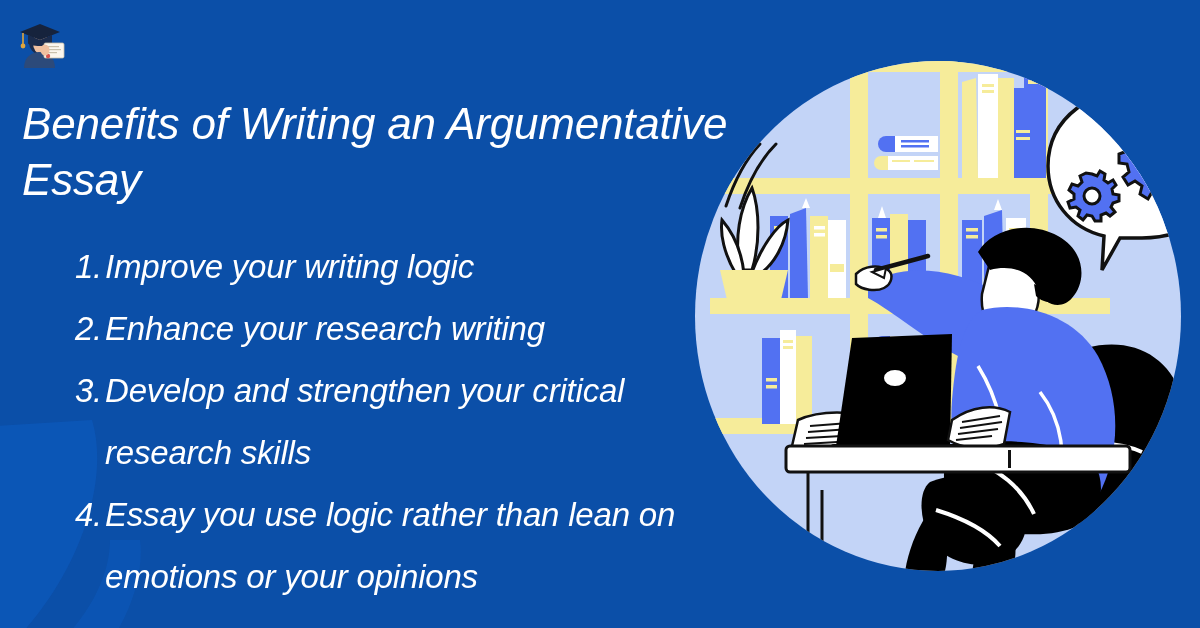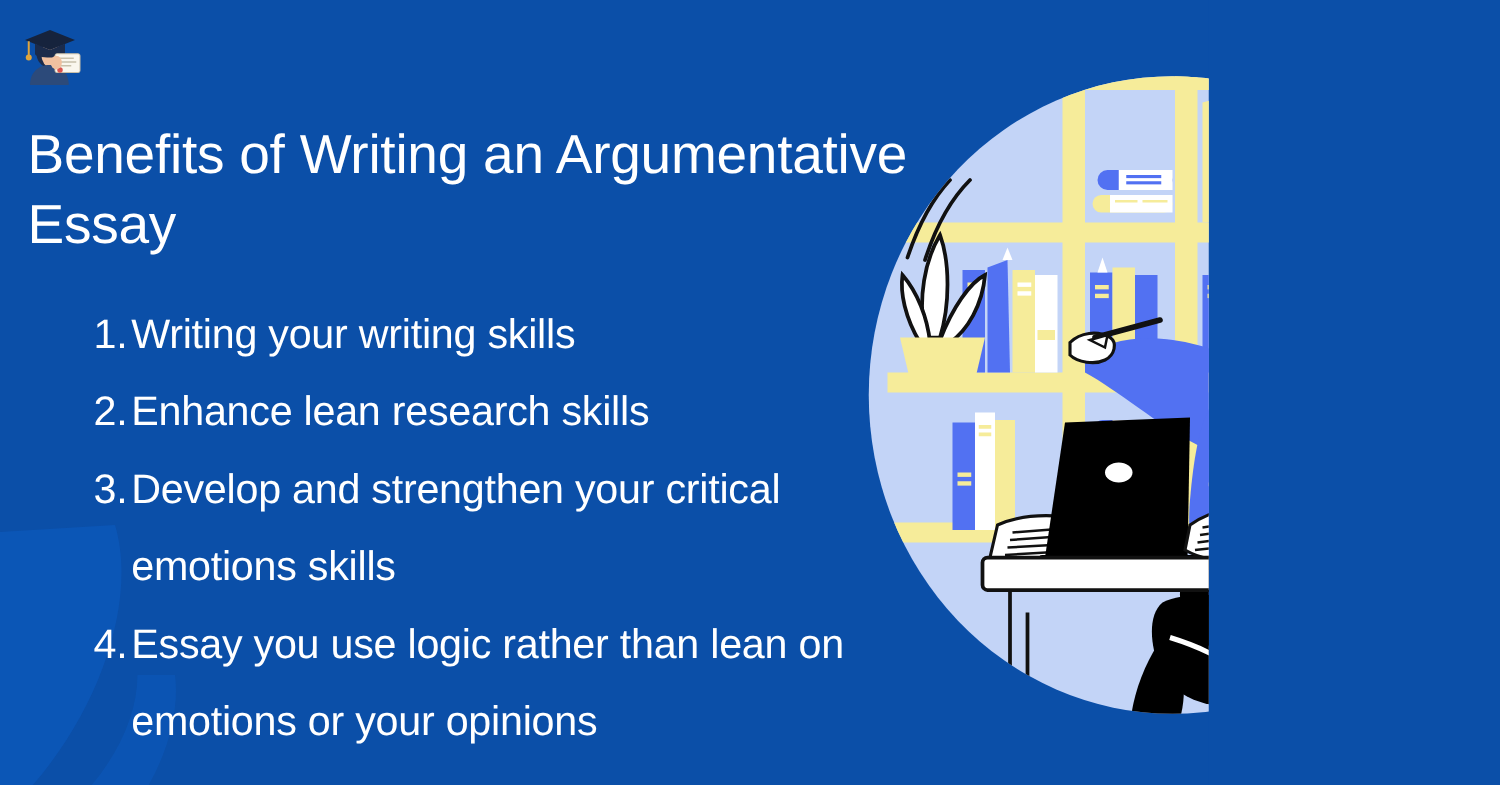--- a/index.html
+++ b/index.html
@@ -5,23 +5,24 @@
   * { margin:0; padding:0; box-sizing:border-box; }
   html,body { width:1200px; height:628px; }
   body {
     font-family: "Liberation Sans", sans-serif;
     background:#0B4FA8;
     overflow:hidden;
     position:relative;
   }
   .canvas {
     position:absolute; inset:0;
-    width:967px; height:628px;
+    width:1200px; height:628px;
     background:#0B4FA8;
     overflow:hidden;
+    font-style:italic;
   }
   
   .deco-leaf {
     position:absolute; left:-40px; top:420px;
     width:220px; height:260px;
     pointer-events:none;
   }
   
   .grad-icon {
     position:absolute; left:14px; top:16px;
@@ -101,29 +102,29 @@
     <circle cx="34" cy="40" r="2.2" fill="#D9534F"></circle>
 
     <ellipse cx="31" cy="34" rx="4.5" ry="5.5" fill="#F0C0A0"></ellipse>
   </svg>
 
   <h1 class="title">Benefits of Writing an Argumentative Essay</h1>
 
   <ul class="benefit-list">
     <li class="benefit-item">
       <span class="num">1.</span>
-      <span class="txt">Writing your writing skills</span>
+      <span class="txt">Improve your writing logic</span>
     </li>
     <li class="benefit-item">
       <span class="num">2.</span>
-      <span class="txt">Enhance lean research skills</span>
+      <span class="txt">Enhance your research writing</span>
     </li>
     <li class="benefit-item">
       <span class="num">3.</span>
-      <span class="txt">Develop and strengthen your critical emotions skills</span>
+      <span class="txt">Develop and strengthen your critical research skills</span>
     </li>
     <li class="benefit-item">
       <span class="num">4.</span>
       <span class="txt">Essay you use logic rather than lean on emotions or your opinions</span>
     </li>
   </ul>
 
   <svg class="illustration" viewBox="0 0 510 580">
 
     <defs>

